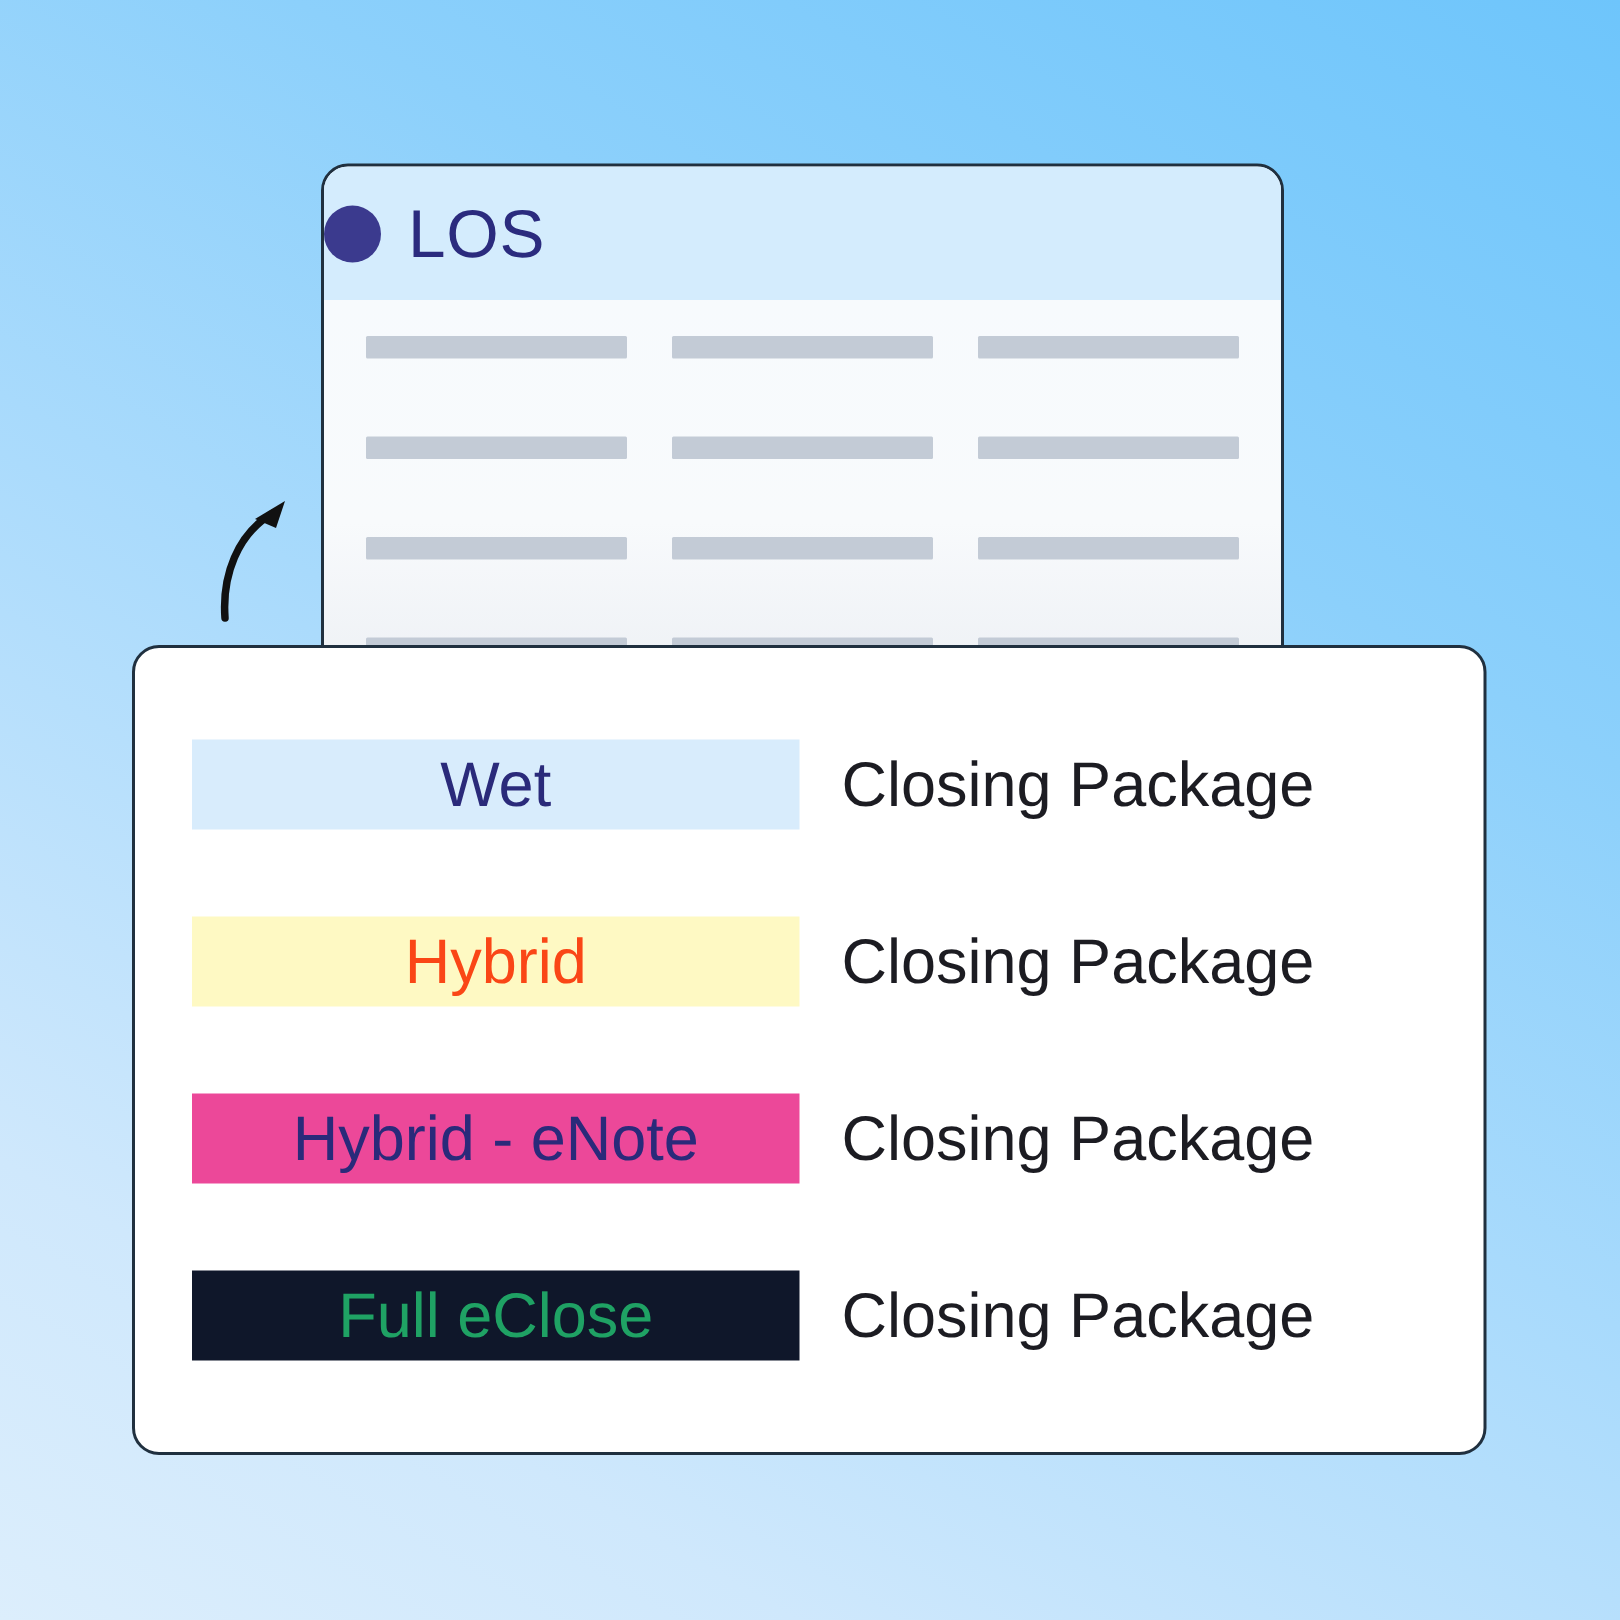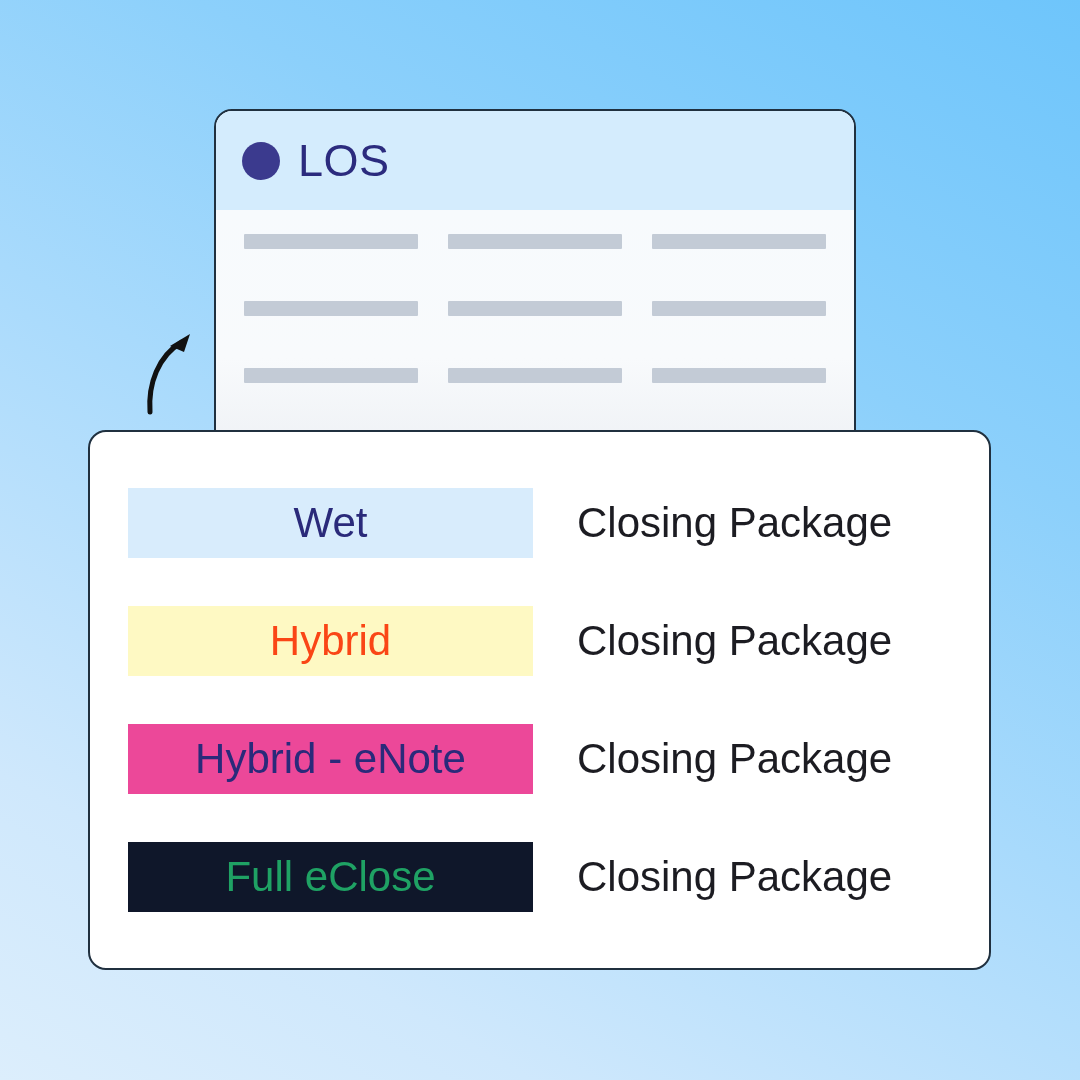--- a/index.html
+++ b/index.html
@@ -31,25 +31,24 @@
     top: 109px;
     width: 642px;
     height: 340px;
     background: #f7fafd;
     border: 2px solid #20303f;
     border-radius: 18px;
     box-sizing: border-box;
     overflow: hidden;
   }
   #los-header {
-    height: 99px;
+    height: 89px;
     background: #d4ecfd;
     display: flex;
     align-items: center;
-    padding-left: 26px;
     box-sizing: border-box;
   }
   #los-dot {
     width: 38px;
     height: 38px;
     border-radius: 50%;
     background: #3b3a8e;
     flex: 0 0 auto;
   }
   #los-title {
@@ -104,35 +103,35 @@
     justify-content: center;
     padding: 0 0 0 38px;
   }
   .package-row {
     display: flex;
     align-items: center;
     height: 118px;
   }
   .type-chip {
     width: 405px;
-    height: 70px;
+    height: 60px;
     display: flex;
     align-items: center;
     justify-content: center;
     box-sizing: border-box;
     flex: 0 0 auto;
   }
   .type-chip-label {
     font-size: 42px;
     line-height: 1;
     font-weight: 400;
     white-space: nowrap;
   }
   .package-name {
-    margin-left: 44px;
+    margin-left: 28px;
     font-size: 42px;
     line-height: 1;
     color: #1c1c22;
     font-weight: 400;
     white-space: nowrap;
   }
 </style>
 </head>
 <body>
 

